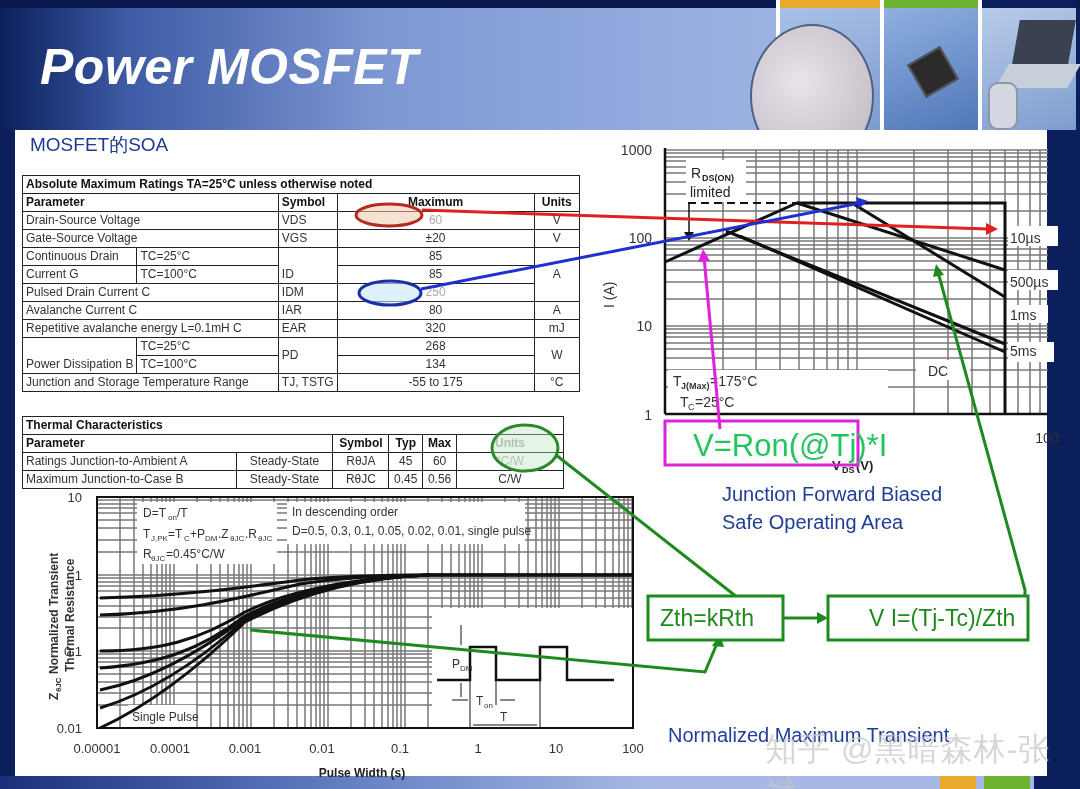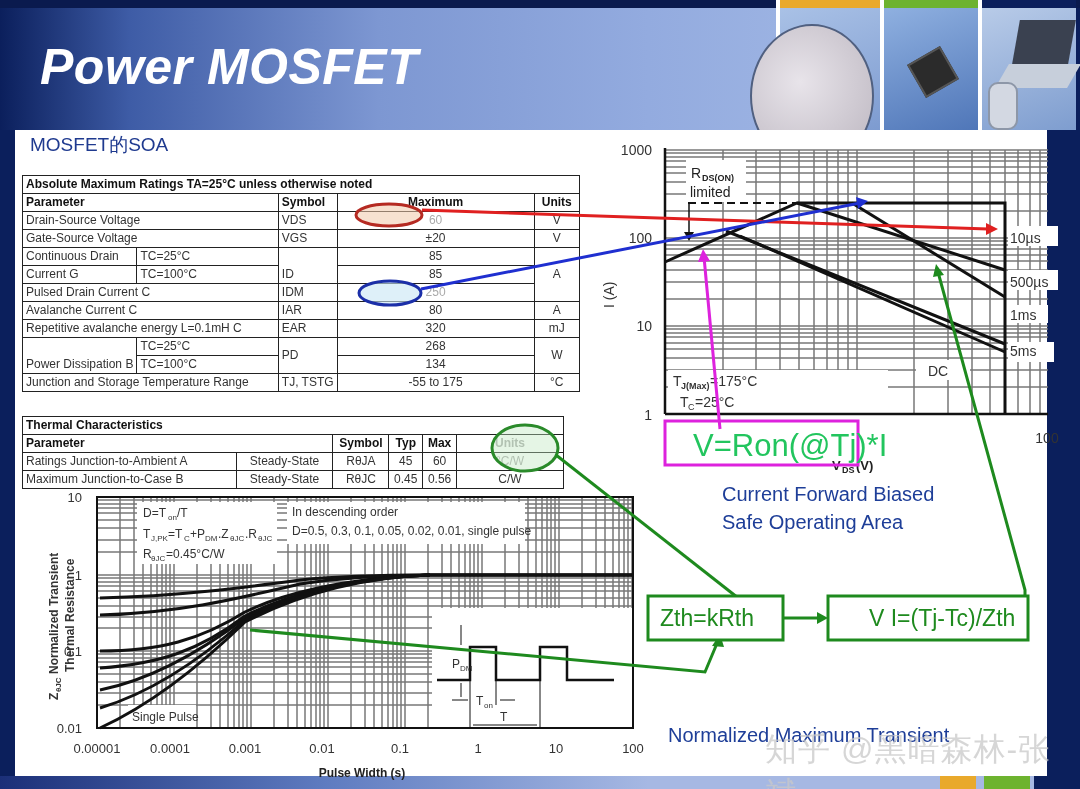--- a/index.html
+++ b/index.html
@@ -450,19 +450,19 @@
   <rect x="665" y="421" width="193" height="44" fill="none" stroke="#dd22dd" stroke-width="3"></rect>
   <rect x="648" y="596" width="135" height="44" fill="#fff" stroke="#1e8a1e" stroke-width="3"></rect>
   <rect x="828" y="596" width="200" height="44" fill="#fff" stroke="#1e8a1e" stroke-width="3"></rect>
 </svg>
 
 <div class="boxlbl" style="left:677px;top:428px;color:#22c55e;font-size:31px;margin-left:16px;">V=Ron(@Tj)*I</div>
 <div class="boxlbl" style="left:660px;top:605px;color:#1e8a1e;text-align:right;">Zth=kRth</div>
 <div class="boxlbl" style="left:869px;top:605px;color:#1e8a1e;">V I=(Tj-Tc)/Zth</div>
 
 <div class="caption" style="left:722px;top:480px;">
-  <div>Current Forward Biased</div>
+  <div>Junction Forward Biased</div>
   <div>Safe Operating Area</div>
 </div>
 <div class="caption" style="left:668px;top:721px;">
   <div>Normalized Maximum Transient</div>
 </div>
 <div class="watermark">知乎 @黑暗森林-张斌</div>
 
 </body></html>

